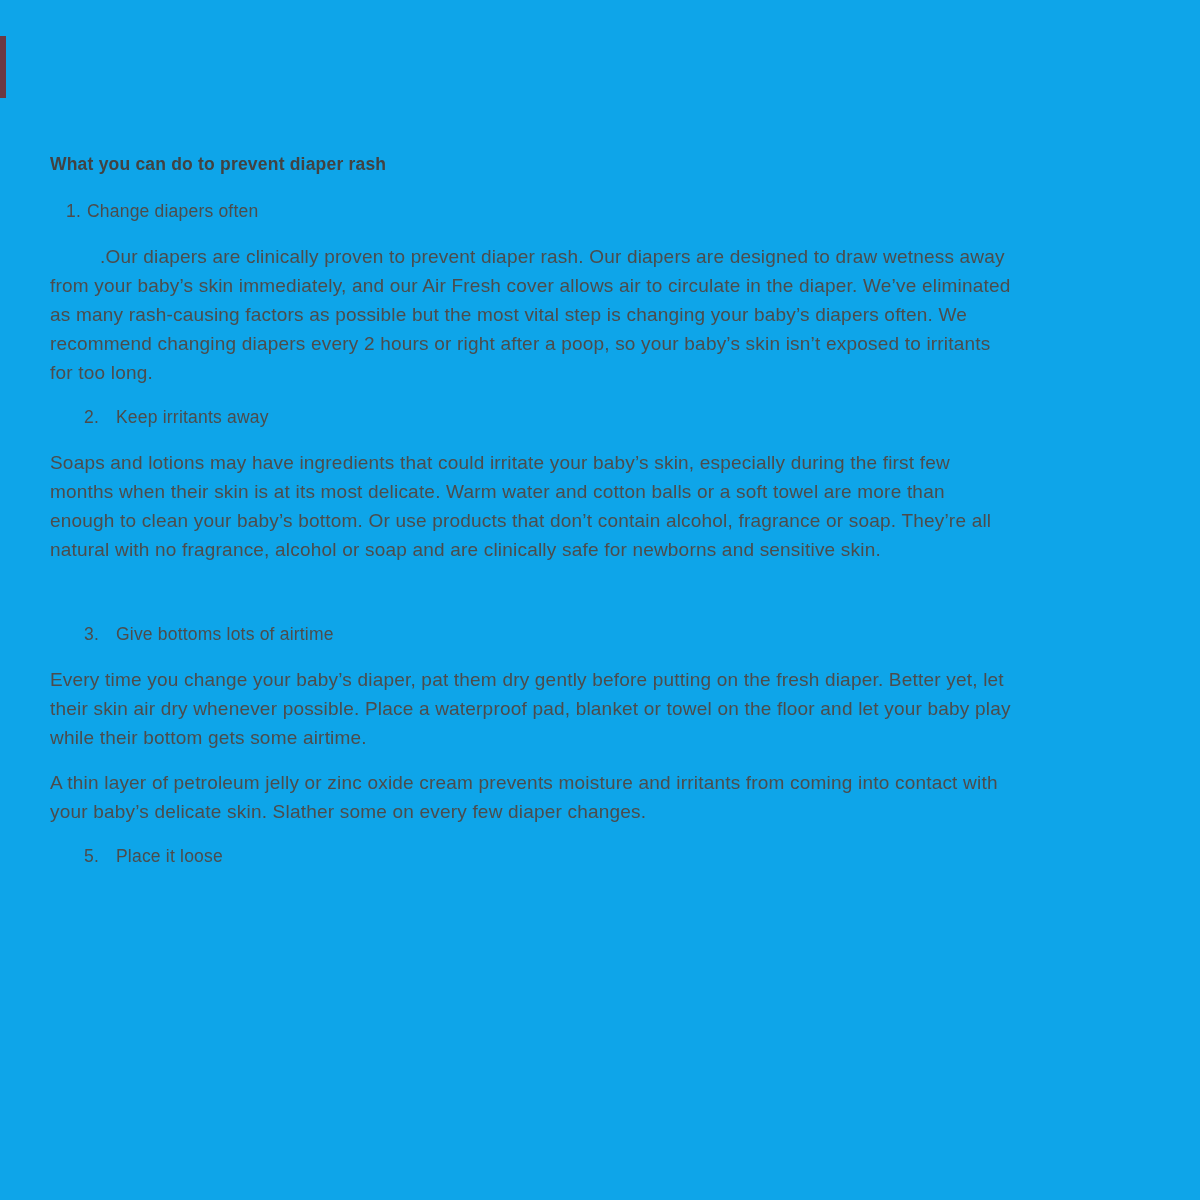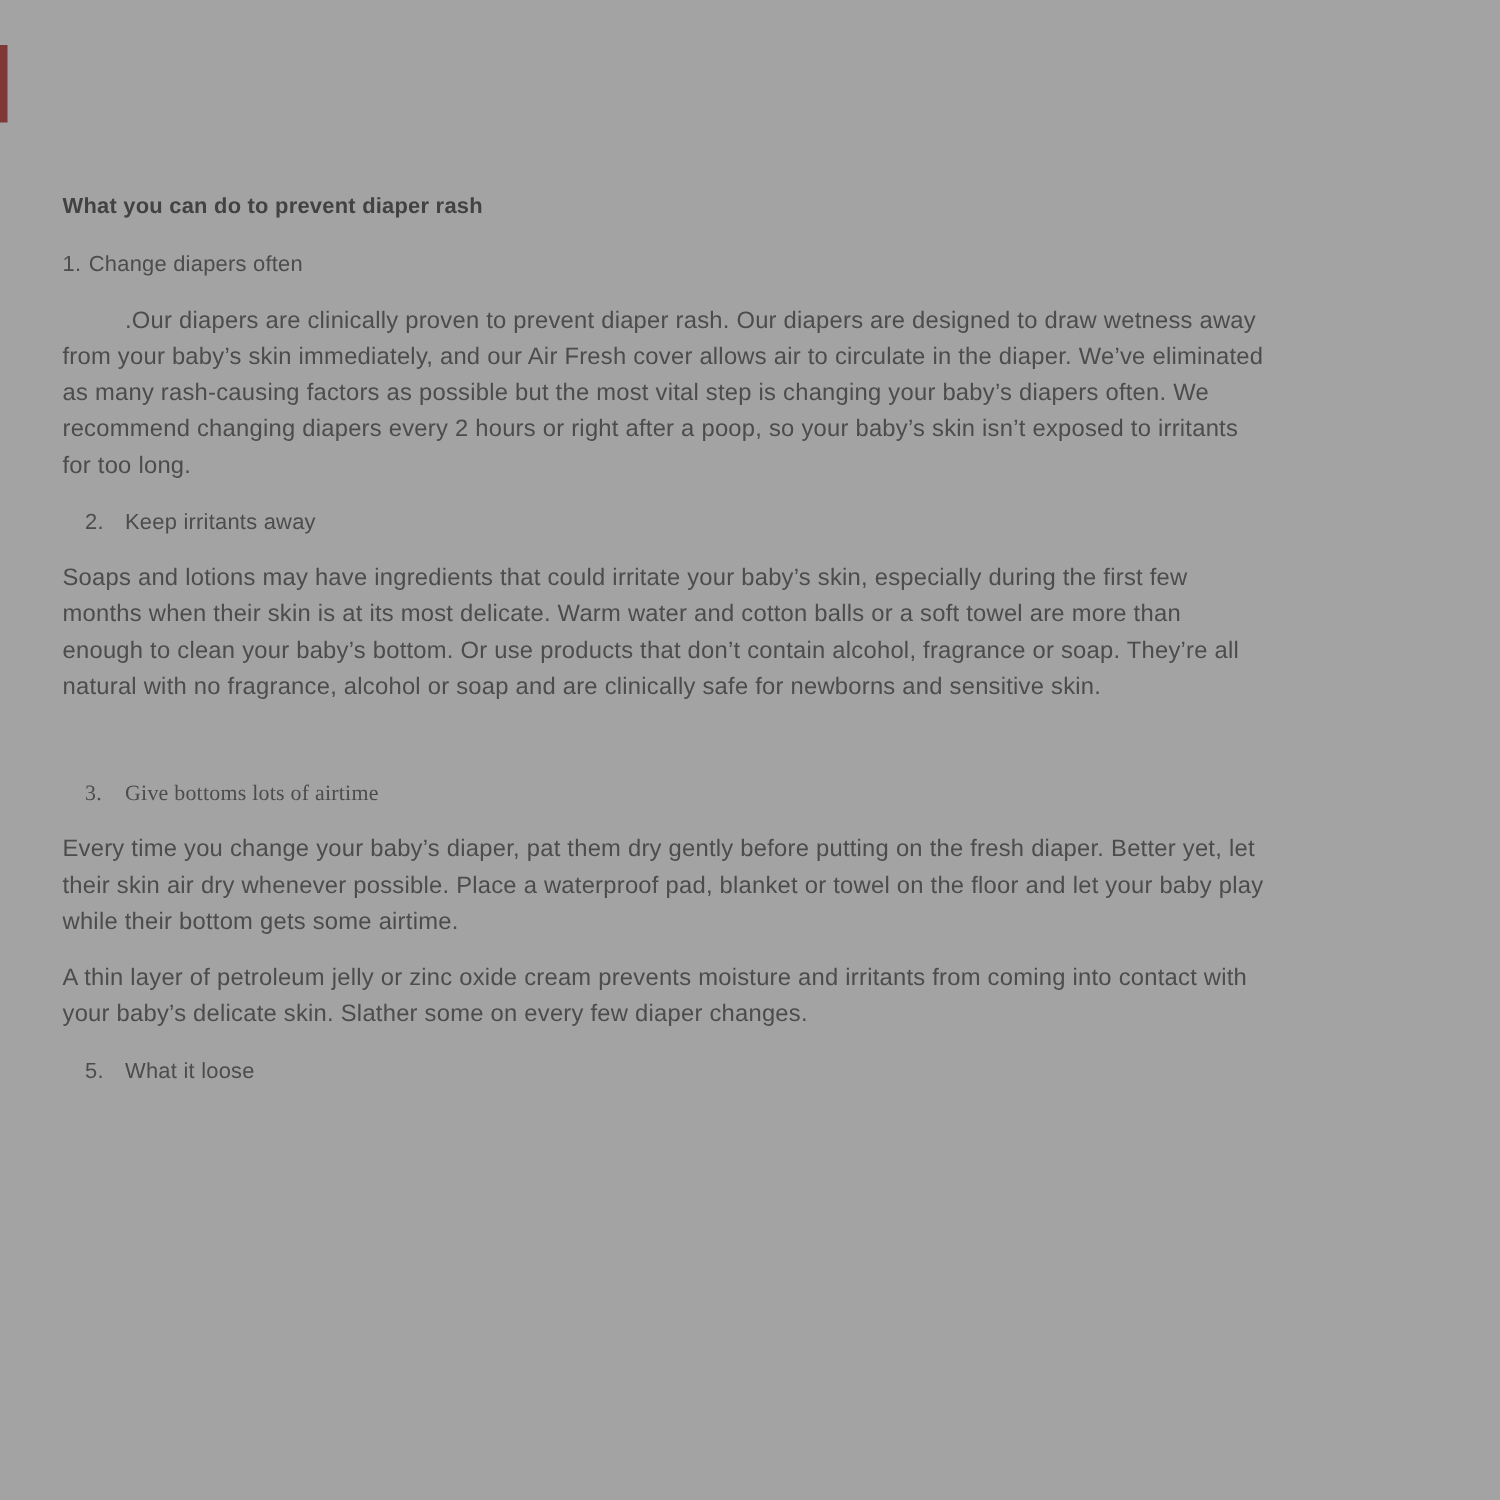--- a/index.html
+++ b/index.html
@@ -5,21 +5,21 @@
   html, body {
     margin: 0;
     padding: 0;
     background: #ffffff;
   }
   .page {
     position: relative;
     width: 1200px;
     height: 1200px;
     box-sizing: border-box;
-    background: #a3a3a3;
+    background: #0ea5e9;
     font-family: "Liberation Sans", sans-serif;
     color: #4c4c4c;
     overflow: hidden;
   }
   .content {
     position: absolute;
     left: 50px;
     top: 150px;
     width: 962px;
   }
@@ -28,21 +28,21 @@
     font-weight: 600;
     letter-spacing: 0.2px;
     color: #424242;
     margin: 0 0 18px 0;
     line-height: 29px;
   }
   .item-heading {
     font-size: 17.5px;
     line-height: 29px;
     letter-spacing: 0.2px;
-    margin: 16px 0 16px 0;
+    margin: 16px 0 16px 16px;
     color: #4c4c4c;
   }
   .item-heading.indented {
     padding-left: 18px;
   }
   .item-heading.indented .num {
     display: inline-block;
     width: 32px;
   }
   .item-heading.flush .num {
@@ -54,21 +54,20 @@
     letter-spacing: 0.2px;
     margin: 16px 0 16px 0;
     color: #4c4c4c;
     white-space: pre-line;
   }
   .indent-first {
     text-indent: 50px;
   }
   .gap-top {
     margin-top: 56px;
-    font-family: Liberation Serif, serif;
   }
   .edge-artifact {
     position: absolute;
     left: 0;
     top: 36px;
     width: 6px;
     height: 62px;
     background: #7d2424;
     opacity: 0.85;
   }
@@ -95,17 +94,17 @@
     <p class="body">Soaps and lotions may have ingredients that could irritate your baby’s skin, especially during the first few months when their skin is at its most delicate. Warm water and cotton balls or a soft towel are more than enough to clean your baby’s bottom. Or use products that don’t contain alcohol, fragrance or soap. They’re all natural with no fragrance, alcohol or soap and are  clinically safe for newborns and sensitive skin.</p>
 
     <div class="item-heading indented gap-top">
       <span class="num">3.</span><span class="label">Give bottoms lots of airtime</span>
     </div>
     <p class="body">Every time you change your baby’s diaper, pat them dry gently before putting on the fresh diaper. Better yet, let their skin air dry whenever possible. Place a waterproof pad, blanket or towel on the floor and let your baby play while their bottom gets some airtime.</p>
 
     <p class="body">A thin layer of petroleum jelly or zinc oxide cream prevents moisture and irritants from coming into contact with your baby’s delicate skin. Slather some on every few diaper changes.</p>
 
     <div class="item-heading indented">
-      <span class="num">5.</span><span class="label">What it loose</span>
+      <span class="num">5.</span><span class="label">Place it loose</span>
     </div>
 
   </div>
 </div>
 
 </body></html>

